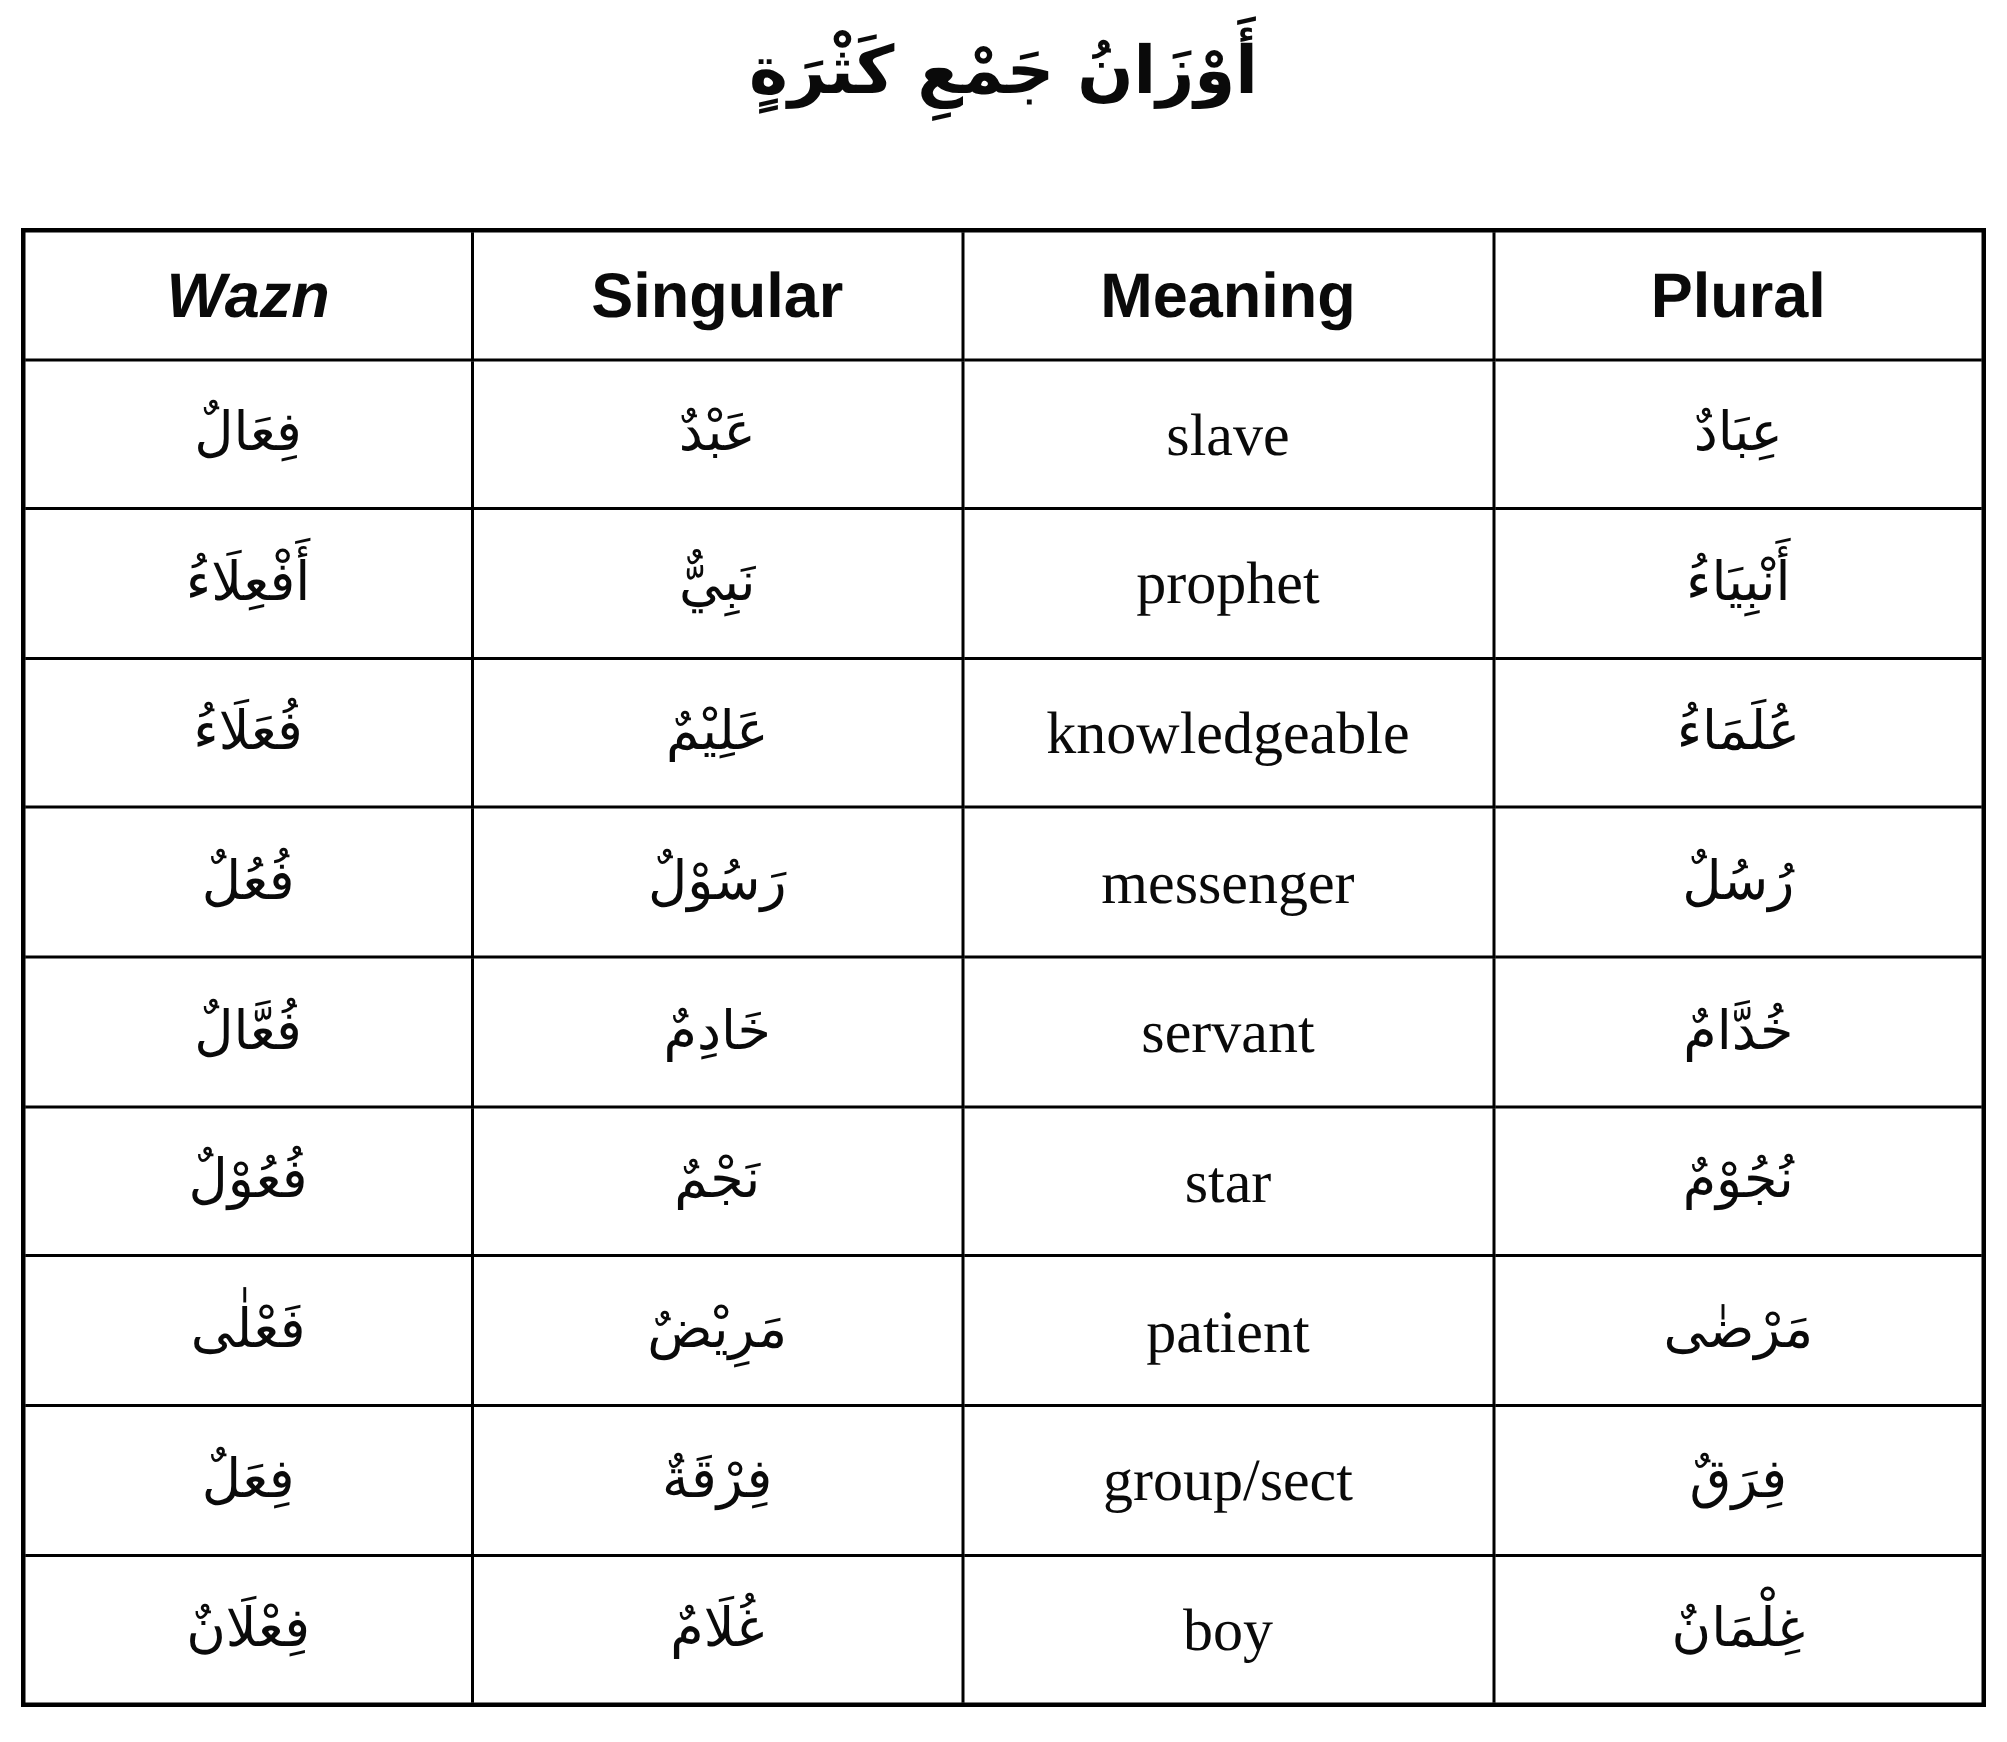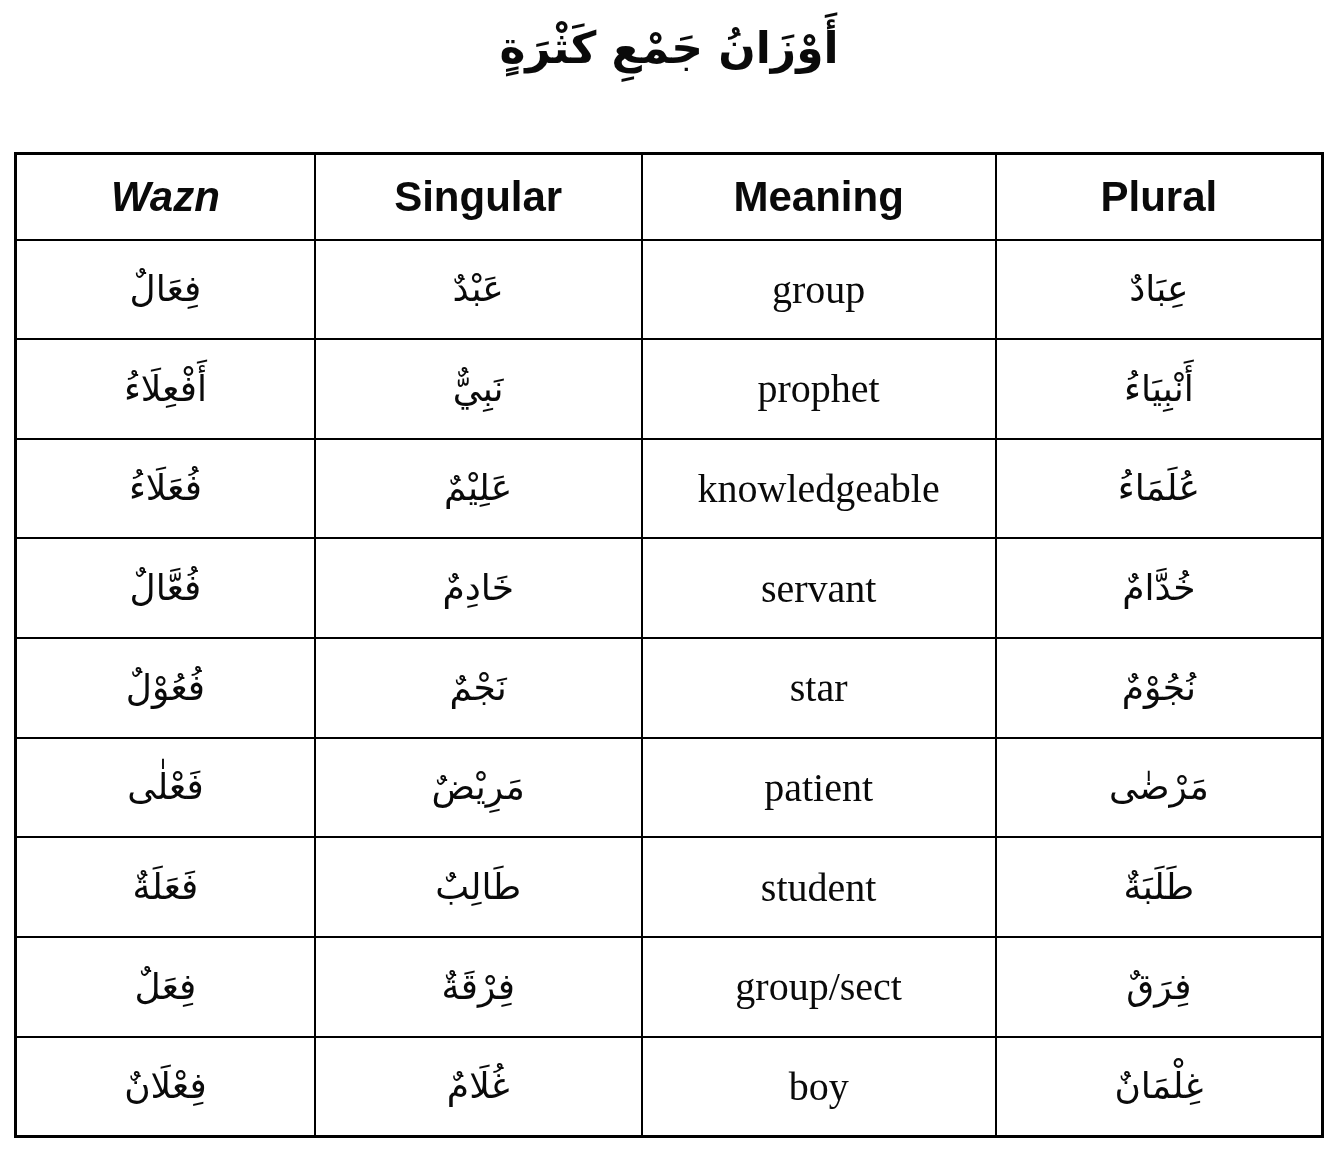--- a/index.html
+++ b/index.html
@@ -87,60 +87,60 @@
           <th class="wazn-header">Wazn</th>
           <th class="">Singular</th>
           <th class="">Meaning</th>
           <th class="">Plural</th>
         </tr>
     </thead>
     <tbody id="table-body">
         <tr>
           <td class="arabic" dir="rtl">فِعَالٌ</td>
           <td class="arabic" dir="rtl">عَبْدٌ</td>
-          <td class="english">group</td>
+          <td class="english">slave</td>
           <td class="arabic" dir="rtl">عِبَادٌ</td>
         </tr>
         <tr>
           <td class="arabic" dir="rtl">أَفْعِلَاءُ</td>
           <td class="arabic" dir="rtl">نَبِيٌّ</td>
           <td class="english">prophet</td>
           <td class="arabic" dir="rtl">أَنْبِيَاءُ</td>
         </tr>
         <tr>
           <td class="arabic" dir="rtl">فُعَلَاءُ</td>
           <td class="arabic" dir="rtl">عَلِيْمٌ</td>
           <td class="english">knowledgeable</td>
           <td class="arabic" dir="rtl">عُلَمَاءُ</td>
+        </tr>
+        <tr>
+          <td class="arabic" dir="rtl">فُعُلٌ</td>
+          <td class="arabic" dir="rtl">رَسُوْلٌ</td>
+          <td class="english">messenger</td>
+          <td class="arabic" dir="rtl">رُسُلٌ</td>
         </tr>
         <tr>
           <td class="arabic" dir="rtl">فُعَّالٌ</td>
           <td class="arabic" dir="rtl">خَادِمٌ</td>
           <td class="english">servant</td>
           <td class="arabic" dir="rtl">خُدَّامٌ</td>
         </tr>
         <tr>
           <td class="arabic" dir="rtl">فُعُوْلٌ</td>
           <td class="arabic" dir="rtl">نَجْمٌ</td>
           <td class="english">star</td>
           <td class="arabic" dir="rtl">نُجُوْمٌ</td>
         </tr>
         <tr>
           <td class="arabic" dir="rtl">فَعْلٰى</td>
           <td class="arabic" dir="rtl">مَرِيْضٌ</td>
           <td class="english">patient</td>
           <td class="arabic" dir="rtl">مَرْضٰى</td>
         </tr>
         <tr>
-          <td class="arabic" dir="rtl">فَعَلَةٌ</td>
-          <td class="arabic" dir="rtl">طَالِبٌ</td>
-          <td class="english">student</td>
-          <td class="arabic" dir="rtl">طَلَبَةٌ</td>
-        </tr>
-        <tr>
           <td class="arabic" dir="rtl">فِعَلٌ</td>
           <td class="arabic" dir="rtl">فِرْقَةٌ</td>
           <td class="english">group/sect</td>
           <td class="arabic" dir="rtl">فِرَقٌ</td>
         </tr>
         <tr>
           <td class="arabic" dir="rtl">فِعْلَانٌ</td>
           <td class="arabic" dir="rtl">غُلَامٌ</td>
           <td class="english">boy</td>
           <td class="arabic" dir="rtl">غِلْمَانٌ</td>

